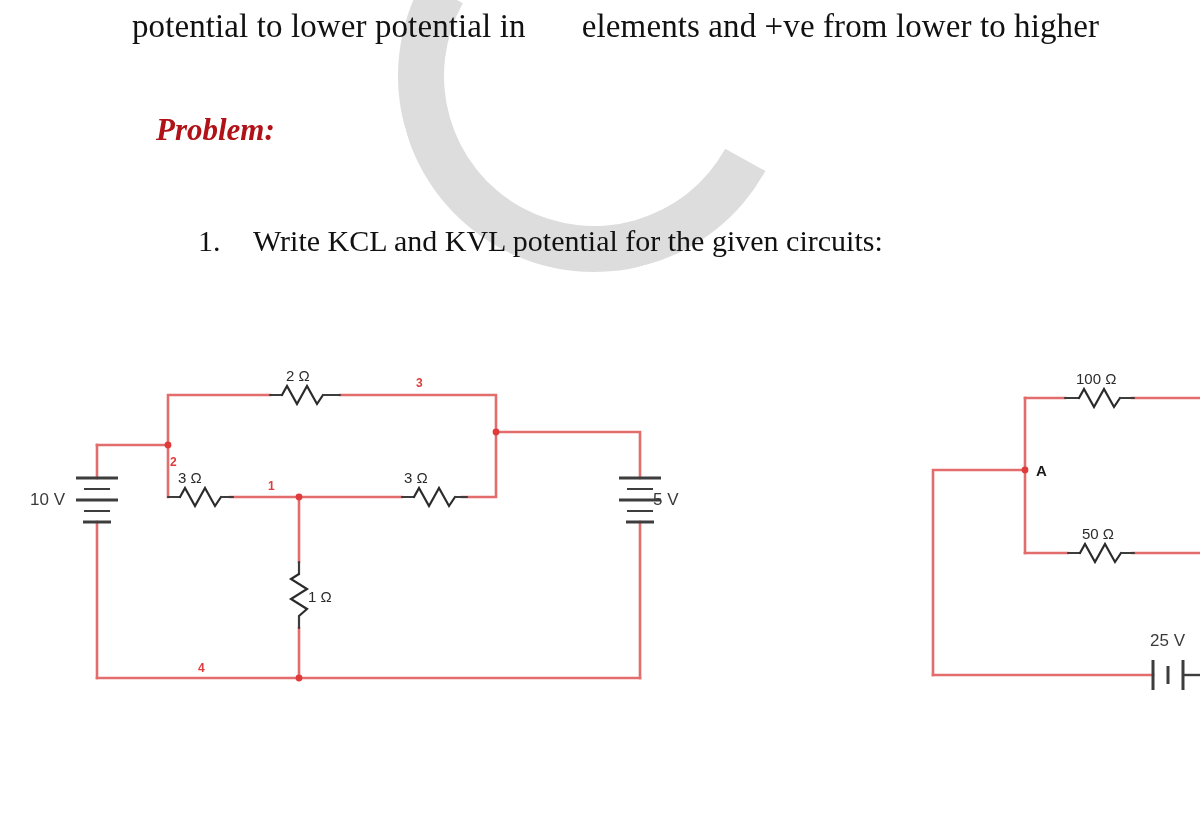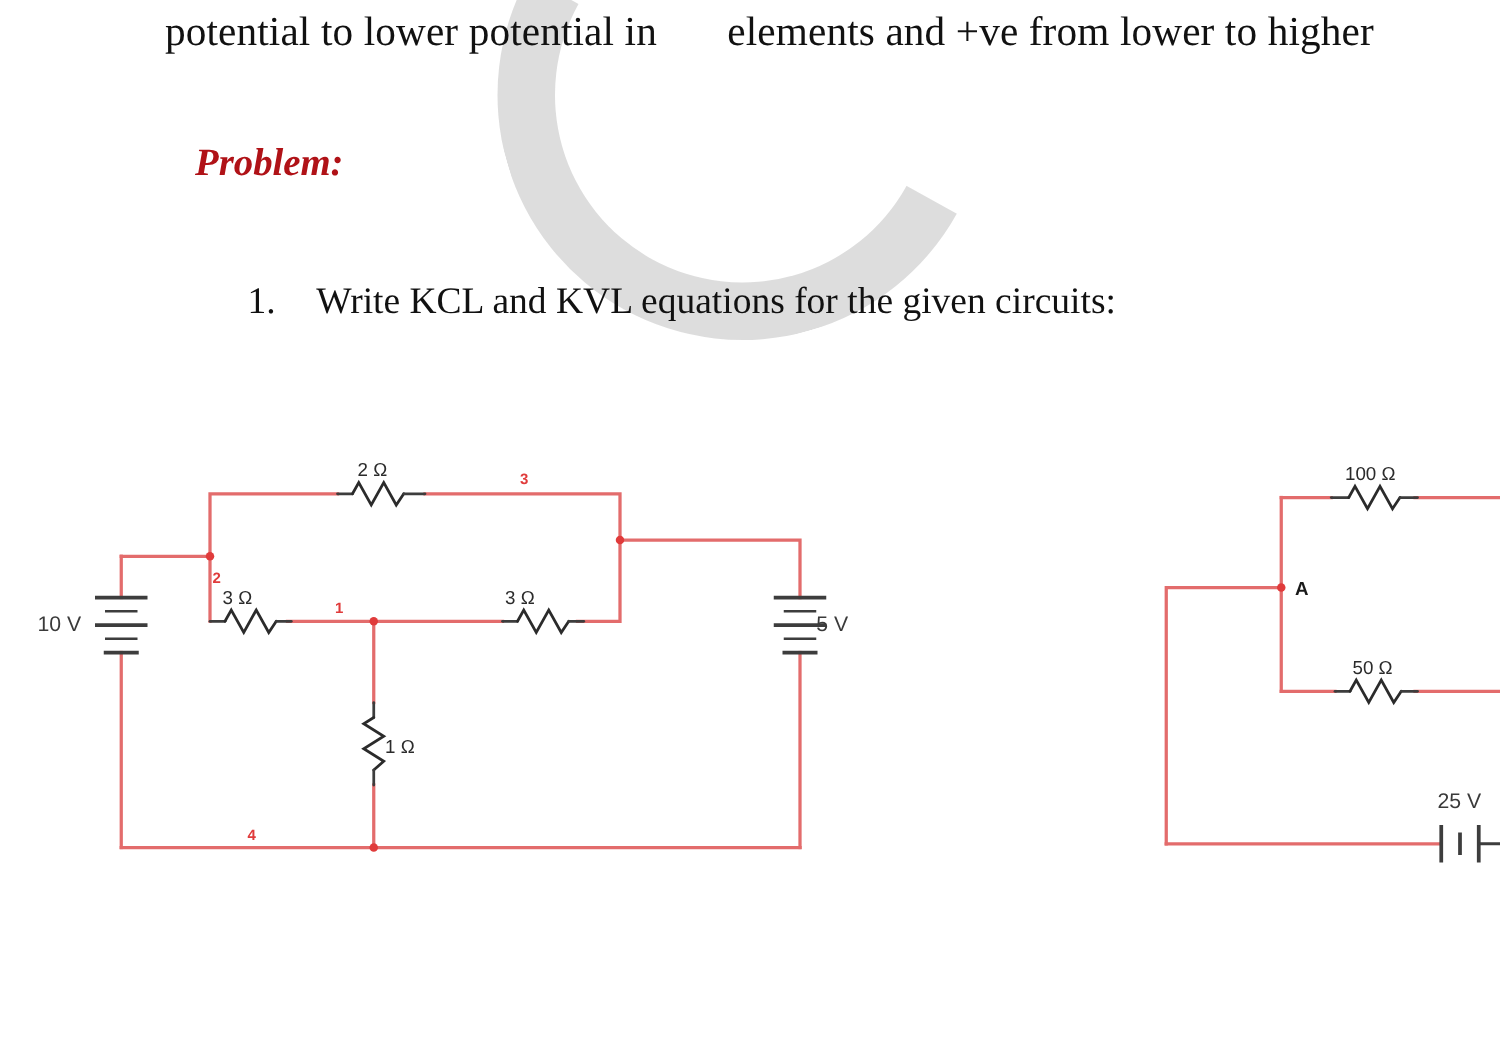--- a/index.html
+++ b/index.html
@@ -106,21 +106,21 @@
 </head>
 <body>
 
 <div id="watermark"></div>
 
 <div id="clipped-line"><span>potential to lower potential in </span><b>elements</b><span> and +ve  from lower to higher</span></div>
 
 <div id="problem-heading">Problem:</div>
 
 <div id="question-number">1.</div>
-<div id="question-text">Write KCL and KVL equations for the given circuits:</div>
+<div id="question-text">Write KCL and KVL potential for the given circuits:</div>
 
 <div class="circuit" id="circuit-left" style="left:0px; top:340px; width:720px; height:400px;text-align:right;">
   <svg width="720" height="400" viewBox="0 0 720 400">
 
     <path class="wire" d="M168,105 L168,55 L270,55"></path>
     <path class="wire" d="M340,55 L496,55 L496,92"></path>
 
     <path class="wire" d="M97,105 L168,105"></path>
     <path class="wire" d="M97,105 L97,138"></path>
     <path class="wire" d="M97,182 L97,338"></path>

